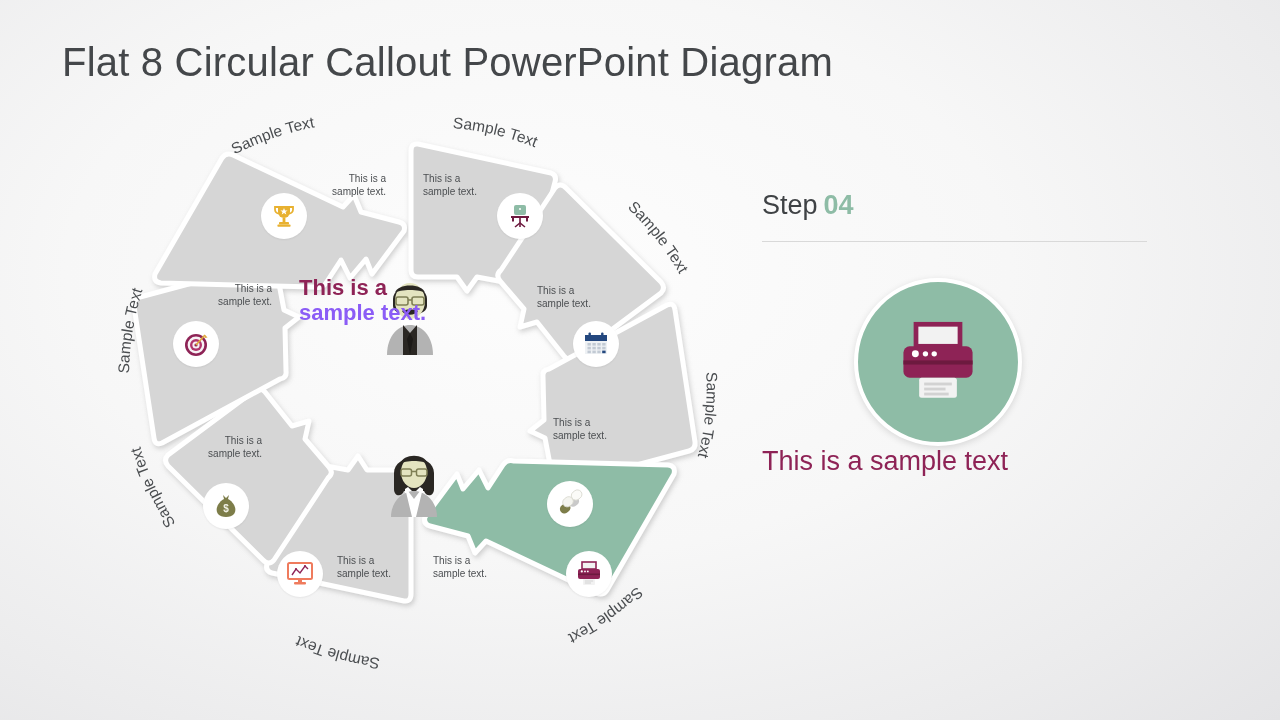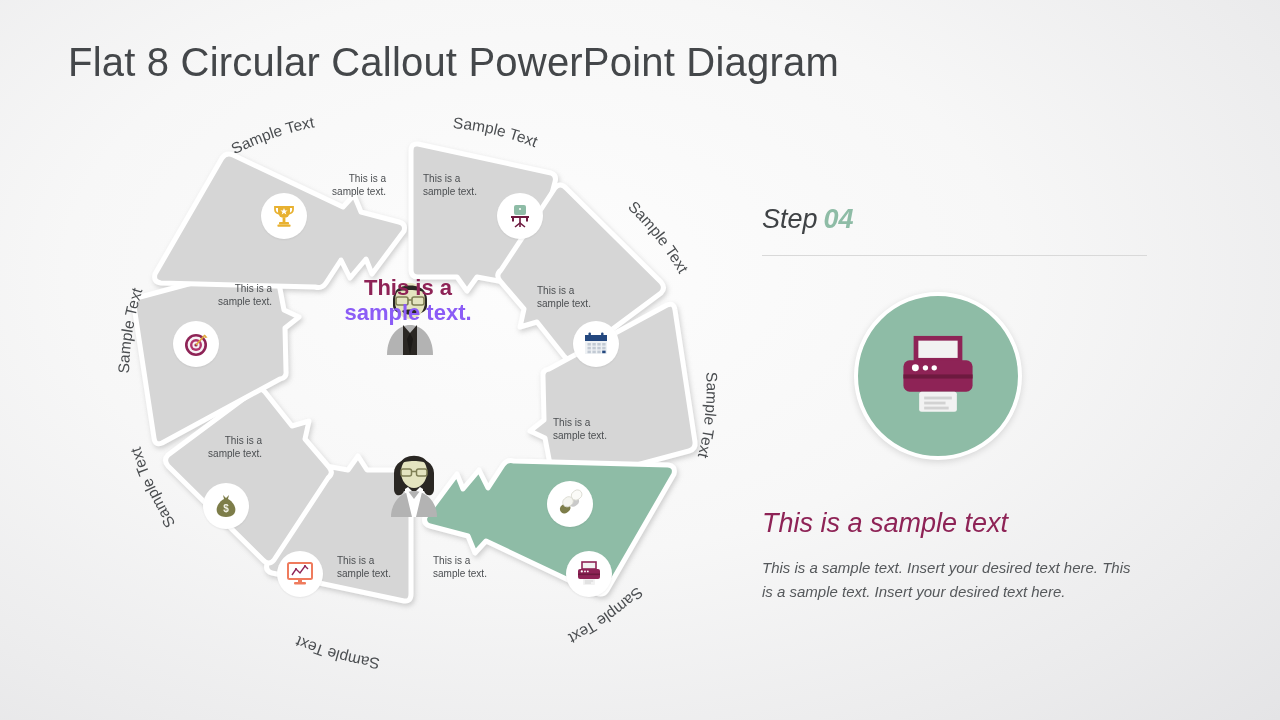--- a/index.html
+++ b/index.html
@@ -11,21 +11,21 @@
     height: 720px;
     overflow: hidden;
     font-family: "Liberation Sans", sans-serif;
     background: radial-gradient(ellipse at 42% 38%, #fdfdfd 0%, #f7f7f7 45%, #ececed 78%, #e4e4e6 100%);
     position: relative;
   }
 
   
   .slide-title {
     position: absolute;
-    left: 68px;
+    left: 62px;
     top: 40px;
     font-size: 40px;
     font-weight: 400;
     color: #44474a;
     letter-spacing: 0.2px;
     white-space: nowrap;
   }
 
   
   .wheel-stage {
@@ -39,24 +39,24 @@
     position: absolute;
     left: 0;
     top: 0;
     width: 620px;
     height: 590px;
   }
 
   
   .center-block {
     position: absolute;
-    left: 203px;
+    left: 194px;
     top: 160px;
     width: 200px;
-    text-align: center;
+    text-align: left;
   }
   .center-headline {
     font-size: 22px;
     font-weight: bold;
     line-height: 1.15;
     margin-top: 10px;
   }
   .center-headline .ln1 { color: #8e2356; display: block; }
   .center-headline .ln2 { color: #8b5cf6; display: block; }
 
@@ -100,23 +100,22 @@
   .arc-label-svg text {
     font-family: "Liberation Sans", sans-serif;
     font-size: 15.5px;
     fill: #4a4d50;
   }
 
   
   .right-panel {
     position: absolute;
     left: 762px;
-    top: 204px;
+    top: 190px;
     width: 400px;
-    font-style: italic;
   }
   .step-line {
     font-size: 27px;
     color: #3f4245;
     font-weight: 400;
   }
   .step-line .step-num {
     color: #8ebca6;
     font-weight: 700;
     margin-left: 6px;
@@ -133,21 +132,20 @@
     height: 160px;
     border-radius: 50%;
     background: #8ebca6;
     border: 4px solid #ffffff;
     box-shadow: 0 2px 7px rgba(0,0,0,0.13);
     display: flex;
     align-items: center;
     justify-content: center;
   }
   .panel-heading {
-    margin-top: 48px;
     font-size: 27px;
     color: #8e2356;
     font-weight: 400;
   }
   .panel-body {
     margin-top: 17px;
     font-size: 15px;
     line-height: 1.62;
     color: #55585b;
     width: 375px;
@@ -396,15 +394,14 @@
       <rect x="9" y="19" width="12" height="6.4" rx="0.8" fill="#f2f2f2"></rect>
       <g stroke="#d2d2d2" stroke-width="0.9">
         <line x1="10.6" y1="21" x2="19.4" y2="21"></line>
         <line x1="10.6" y1="22.6" x2="17.4" y2="22.6"></line>
         <line x1="10.6" y1="24.2" x2="18.4" y2="24.2"></line>
       </g>
     </svg>
   </div>
 
   <div class="panel-heading">This is a sample text</div>
-  <div class="panel-body">This is a sample text. Insert your desired text here. This is a sample text. Insert your desired text here.</div>
 
 </div>
 
 </body></html>

